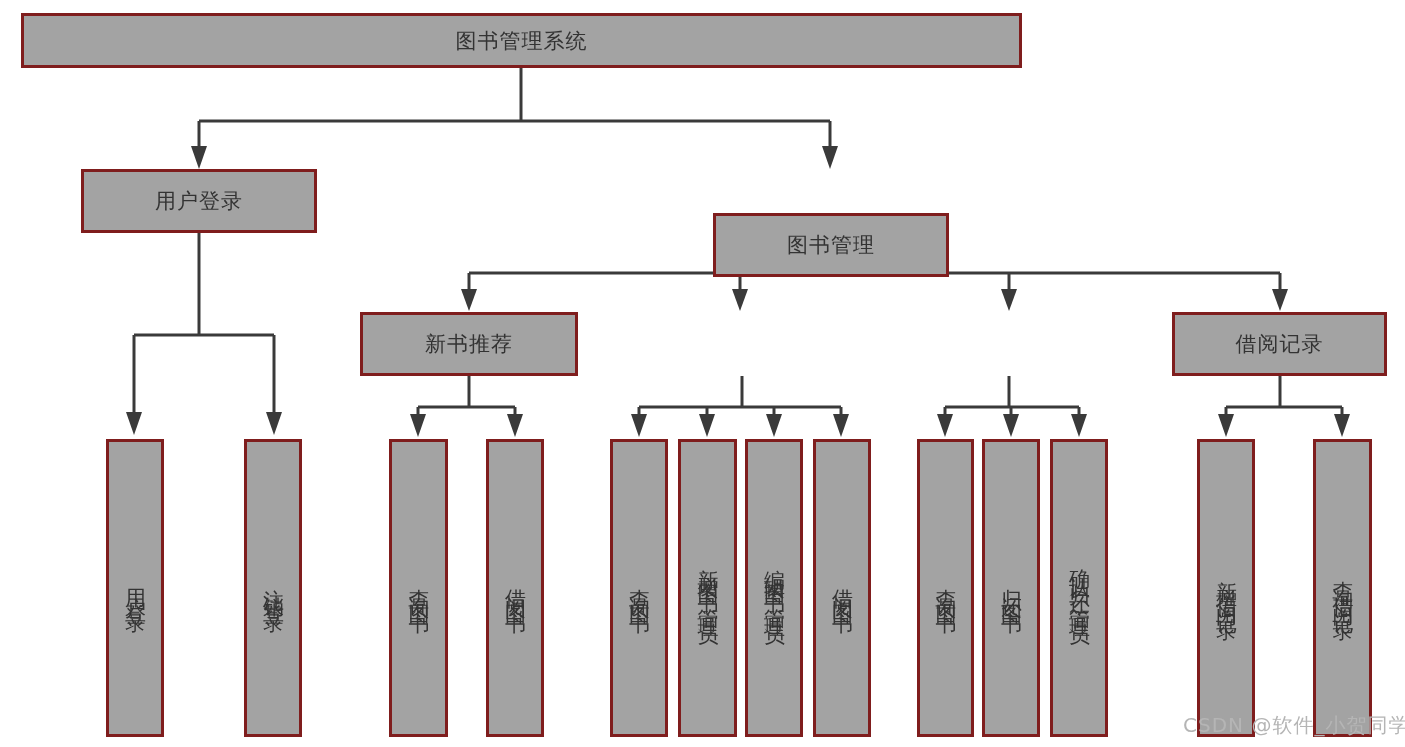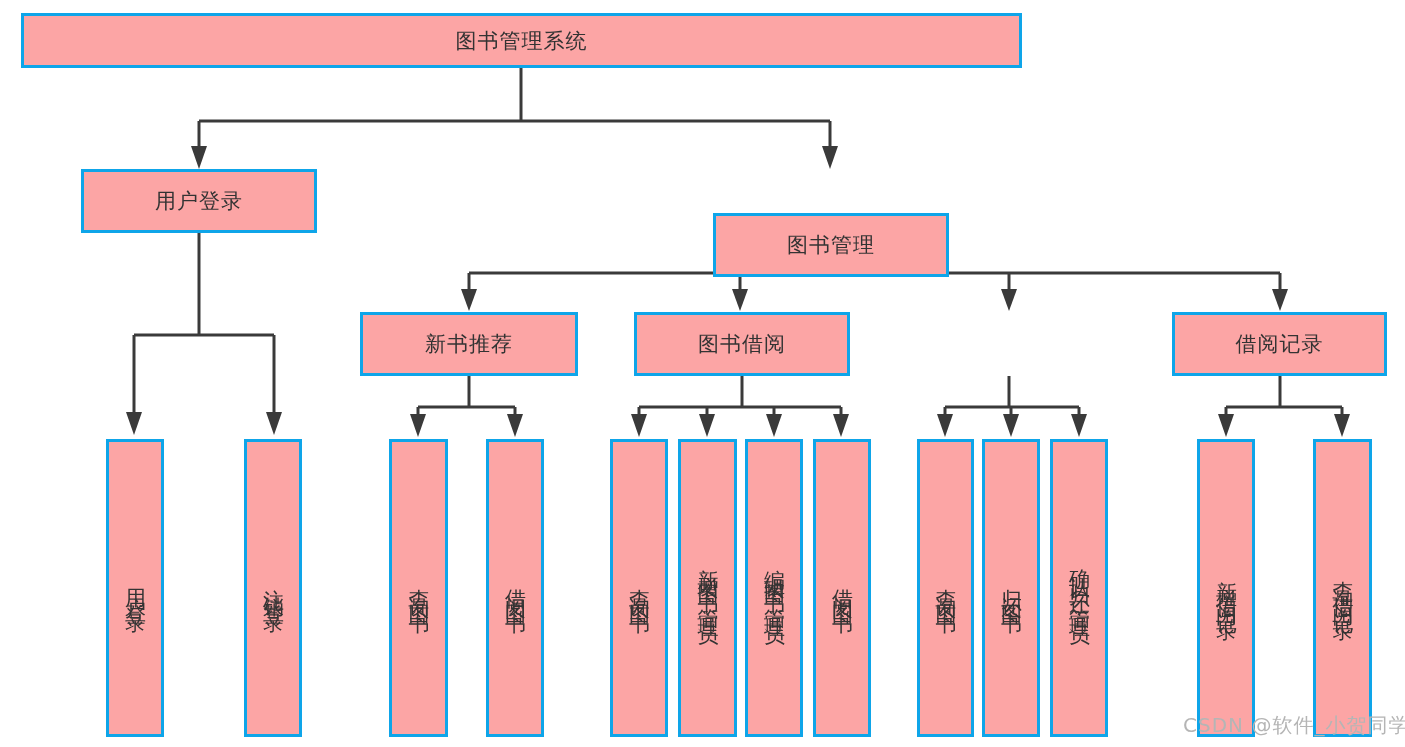--- a/index.html
+++ b/index.html
@@ -10,22 +10,22 @@
     font-family:"DejaVu Sans","Liberation Sans",sans-serif;
     color:#333;
     overflow:hidden;
   }
   #connector-layer{position:absolute;left:0;top:0;width:1405px;height:747px;}
   .cline{stroke:#3a3a3a;stroke-width:3;fill:none;}
   .ahead{fill:#3a3a3a;stroke:none;}
   .node{
     position:absolute;
     box-sizing:border-box;
-    background:#fca5a5;
-    border:3px solid #0ea5e9;
+    background:#a3a3a3;
+    border:3px solid #7f1d1d;
     display:flex;align-items:center;justify-content:center;
     text-align:center;
   }
   .node-root{left:21px;top:13px;width:1001px;height:55px;font-size:21px;letter-spacing:1px;}
   .node-l2{top:169px;height:64px;font-size:21px;letter-spacing:1px;}
   .node-l3{top:312px;height:64px;font-size:21px;letter-spacing:1px;}
   .leaf{top:439px;height:298px;}
   .leaf span{
     writing-mode:vertical-rl;
     text-orientation:mixed;
@@ -106,21 +106,20 @@
     <path class="cline" d="M1342 407 V415"></path>
     <polygon class="ahead" points="1334,414 1350,414 1342,437"></polygon>
   </svg>
 
   <div class="node node-root">图书管理系统</div>
 
   <div class="node node-l2" style="left:81px;width:236px;">用户登录</div>
   <div class="node node-l2" style="left:713px;width:236px;margin-top:44px;">图书管理</div>
 
   <div class="node node-l3" style="left:360px;width:218px;">新书推荐</div>
-  <div class="node node-l3" style="left:634px;width:216px;">图书借阅</div>
   <div class="node node-l3" style="left:1172px;width:215px;">借阅记录</div>
 
   <div class="node leaf" style="left:106px;width:58px;">
     <span>用户登录</span>
   </div>
   <div class="node leaf" style="left:244px;width:58px;">
     <span>注销登录</span>
   </div>
 
   <div class="node leaf" style="left:389px;width:59px;">

